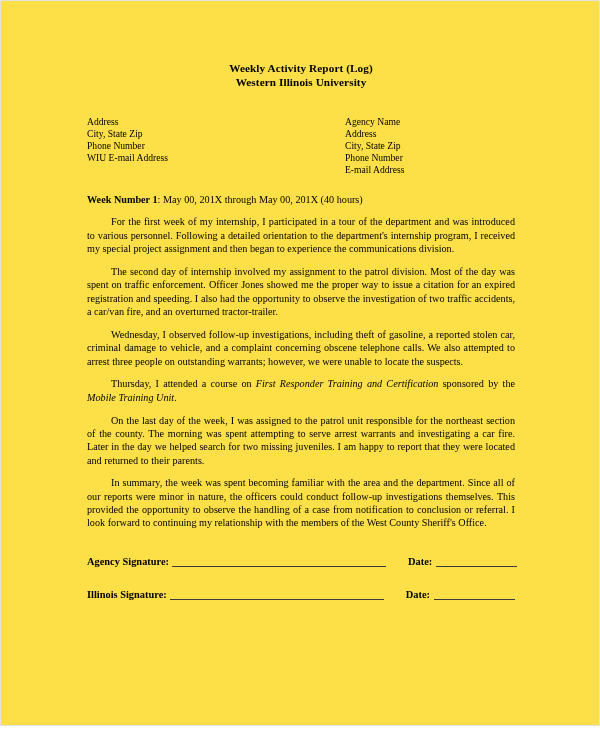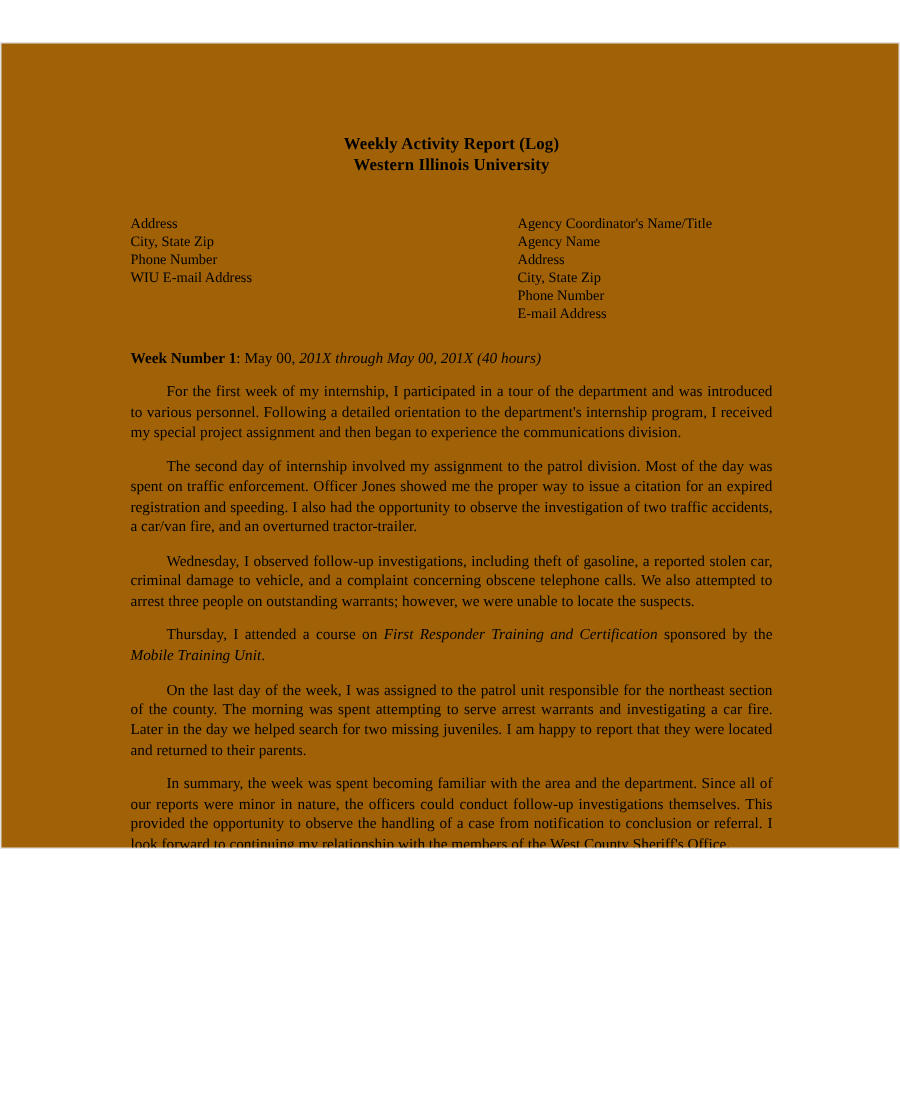--- a/index.html
+++ b/index.html
@@ -8,26 +8,25 @@
     padding: 0;
     background: #ffffff;
   }
   body {
     font-family: "Liberation Serif", "DejaVu Serif", serif;
     color: #000000;
   }
   .page {
     position: relative;
     width: 600px;
-    height: 538px;
+    height: 726px;
     box-sizing: border-box;
-    background: #a16207;
+    background: #fde047;
     border: 1px solid #e2e2e2;
     overflow: hidden;
-    margin-top: 28px;
   }
   .sheet {
     position: absolute;
     left: 86px;
     top: 0;
     width: 428px;
   }
 
   
   .doc-header {
@@ -55,21 +54,21 @@
 
   
   .week-line {
     padding-top: 17px;
     font-size: 10.2px;
     line-height: 13px;
     white-space: nowrap;
   }
   .week-line .week-label { font-weight: bold; }
   .week-line .week-plain { font-weight: normal; font-style: normal; }
-  .week-line .week-ital  { font-style: italic; }
+  .week-line .week-ital  { }
 
   
   .body-copy { padding-top: 9px; }
   .para {
     font-size: 10.2px;
     line-height: 13.35px;
     text-align: justify;
     text-indent: 24px;
     margin: 0 0 9.5px 0;
     hyphens: none;
@@ -115,21 +114,20 @@
     </div>
 
     <div class="address-block">
       <div class="addr-col left">
         <span class="addr-line">Address</span>
         <span class="addr-line">City, State Zip</span>
         <span class="addr-line">Phone Number</span>
         <span class="addr-line">WIU E-mail Address</span>
       </div>
       <div class="addr-col right">
-        <span class="addr-line">Agency Coordinator's Name/Title</span>
         <span class="addr-line">Agency Name</span>
         <span class="addr-line">Address</span>
         <span class="addr-line">City, State Zip</span>
         <span class="addr-line">Phone Number</span>
         <span class="addr-line">E-mail Address</span>
       </div>
     </div>
 
     <div class="week-line">
       <span class="week-label">Week Number 1</span><span class="week-plain">: May 00, </span><span class="week-ital">201X through May 00, 201X (40 hours)</span>

